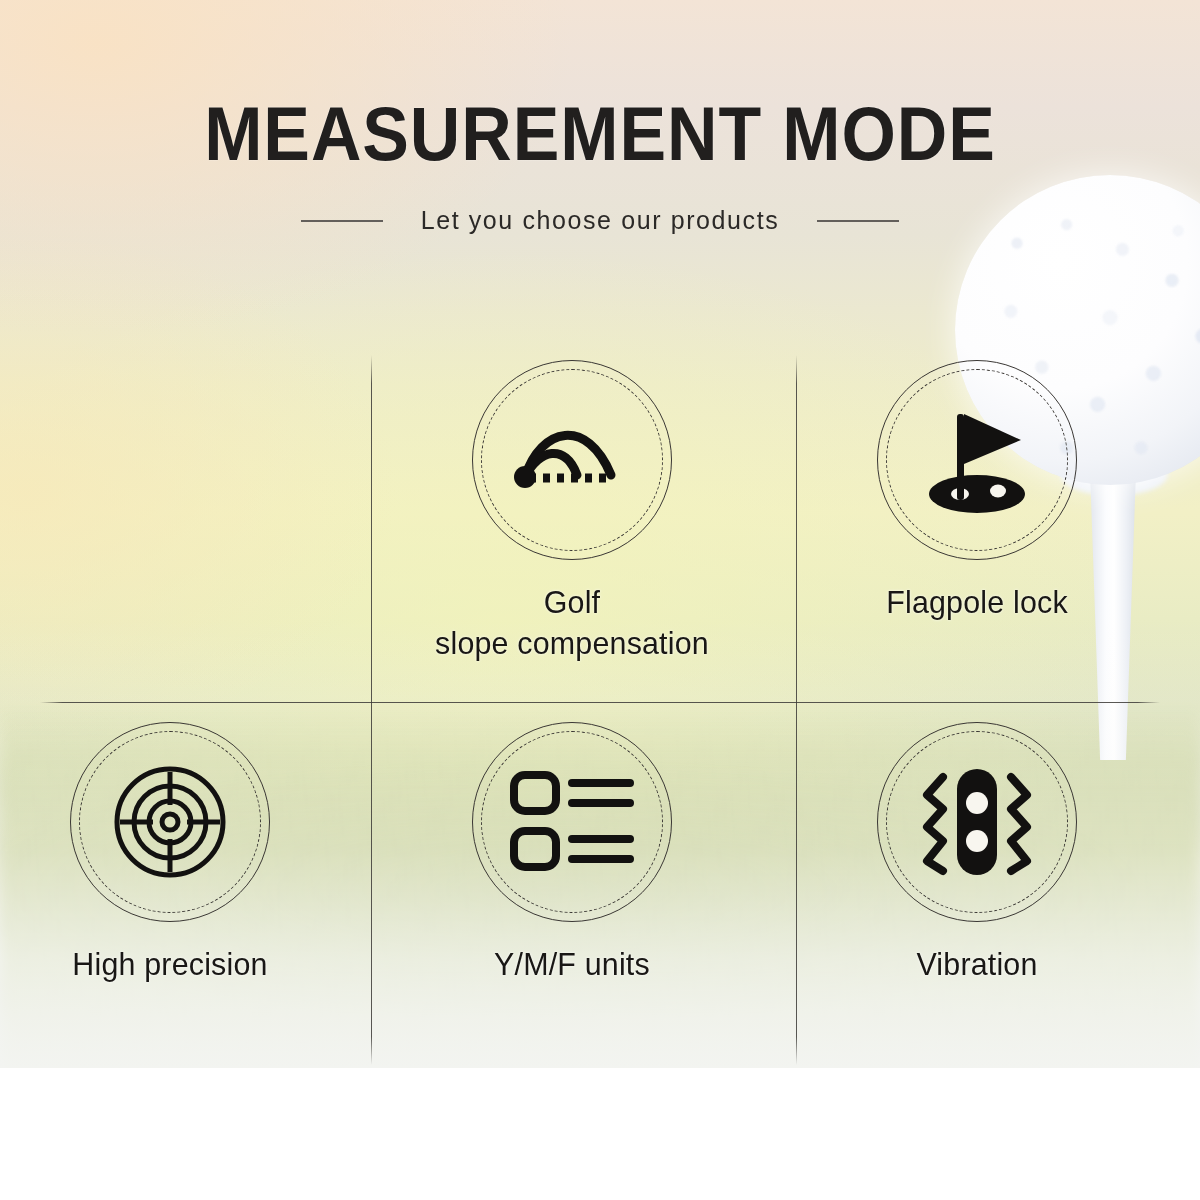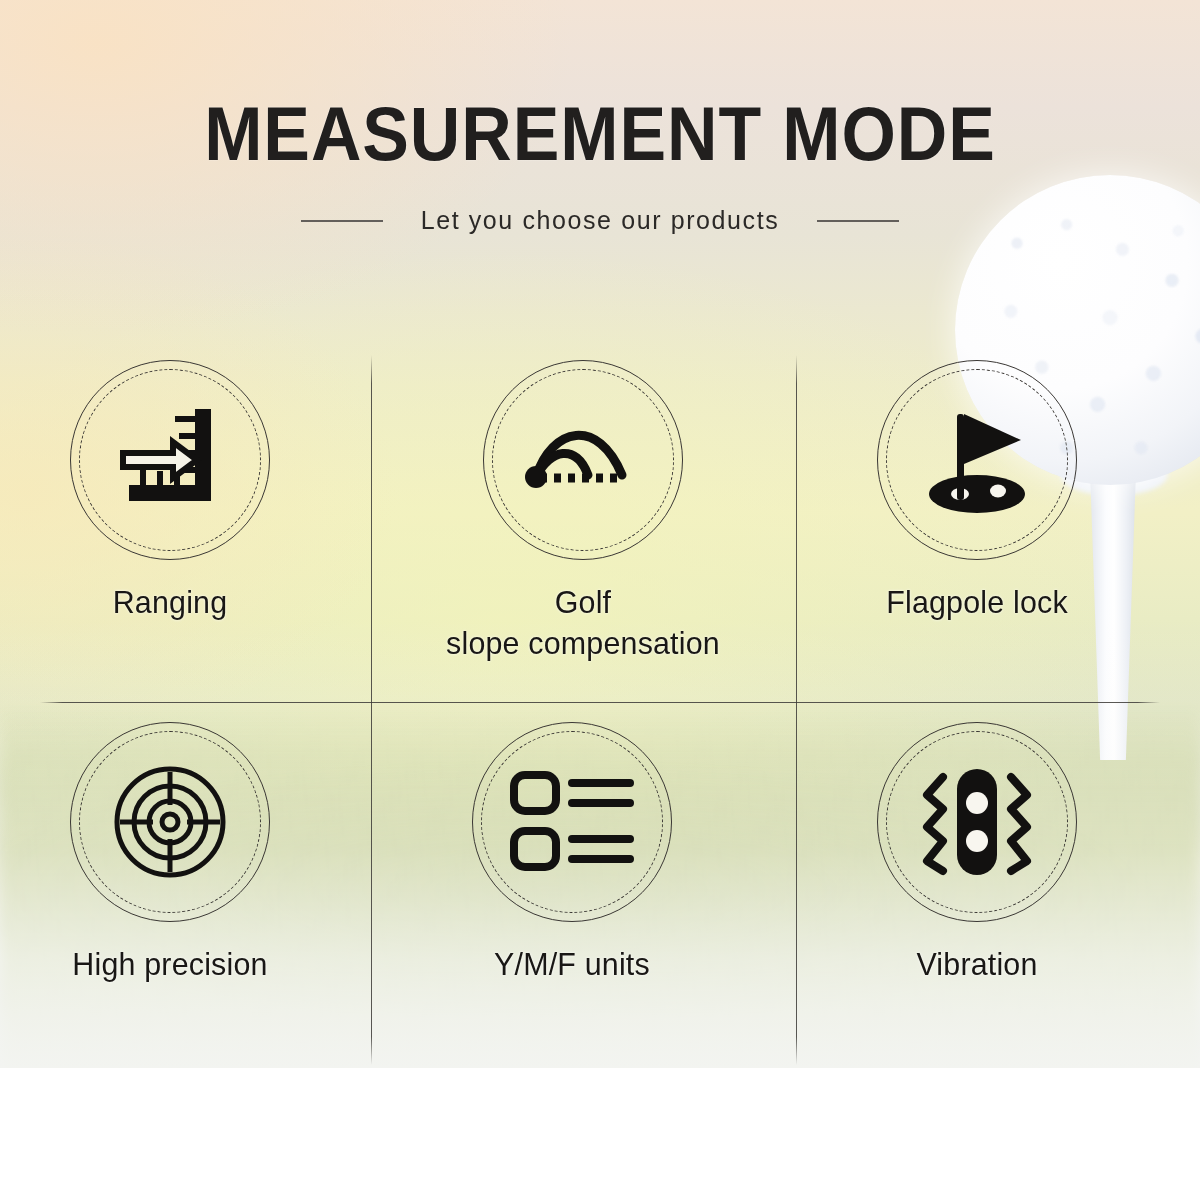--- a/index.html
+++ b/index.html
@@ -261,21 +261,21 @@
     color: #191715;
     line-height: 1.28;
     letter-spacing: 0.2px;
     text-shadow: 0 0 3px rgba(255,255,255,0.85);
     white-space: pre-line;
     transform: scaleX(0.95);
   }
 
   
   .cell.c0 { left: 5px;   top: 20px; }
-  .cell.c1 { left: 418px; top: 20px; }
+  .cell.c1 { left: 407px; top: 20px; }
   .cell.c2 { left: 812px; top: 20px; }
   .cell.c3 { left: 5px;   top: 382px; }
   .cell.c4 { left: 407px; top: 382px; }
   .cell.c5 { left: 812px; top: 382px; }
 </style>
 </head>
 <body>
 
 <div id="stage">
 
@@ -298,50 +298,20 @@
       <span class="sub-rule"></span>
     </div>
   </div>
 
   <div class="grid">
 
     <div class="divider-v v1"></div>
     <div class="divider-v v2"></div>
     <div class="divider-h"></div>
 
-    <div class="cell c0">
-      <div class="badge">
-        <div class="ring-outer"></div>
-        <div class="ring-inner"></div>
-        <div class="glyph">
-          <svg width="130" height="130" viewBox="0 0 130 130">
-            <g fill="none" stroke="#121110" stroke-width="7" stroke-linejoin="miter">
-
-              <path d="M106 14 L106 106 L24 106 L24 90 L90 90 L90 14 Z" fill="#121110" stroke="none"></path>
-
-              <g stroke="#121110" stroke-width="6">
-                <line x1="90" y1="24" x2="70" y2="24"></line>
-                <line x1="90" y1="41" x2="74" y2="41"></line>
-                <line x1="90" y1="58" x2="70" y2="58"></line>
-                <line x1="90" y1="75" x2="74" y2="75"></line>
-              </g>
-
-              <g stroke="#121110" stroke-width="6">
-                <line x1="38" y1="90" x2="38" y2="72"></line>
-                <line x1="55" y1="90" x2="55" y2="76"></line>
-                <line x1="72" y1="90" x2="72" y2="72"></line>
-              </g>
-            </g>
-
-            <path d="M18 58 L68 58 L68 47 L92 65 L68 83 L68 72 L18 72 Z" fill="#f6f3e8" stroke="#121110" stroke-width="6" stroke-linejoin="miter"></path>
-          </svg>
-        </div>
-      </div>
-      <div class="label">Ranging</div>
-    </div>
 
     <div class="cell c1">
       <div class="badge">
         <div class="ring-outer"></div>
         <div class="ring-inner"></div>
         <div class="glyph">
           <svg width="130" height="110" viewBox="0 0 130 110">
 
             <path d="M18 72 C34 22, 80 12, 104 70" fill="none" stroke="#121110" stroke-width="9" stroke-linecap="round"></path>
 

